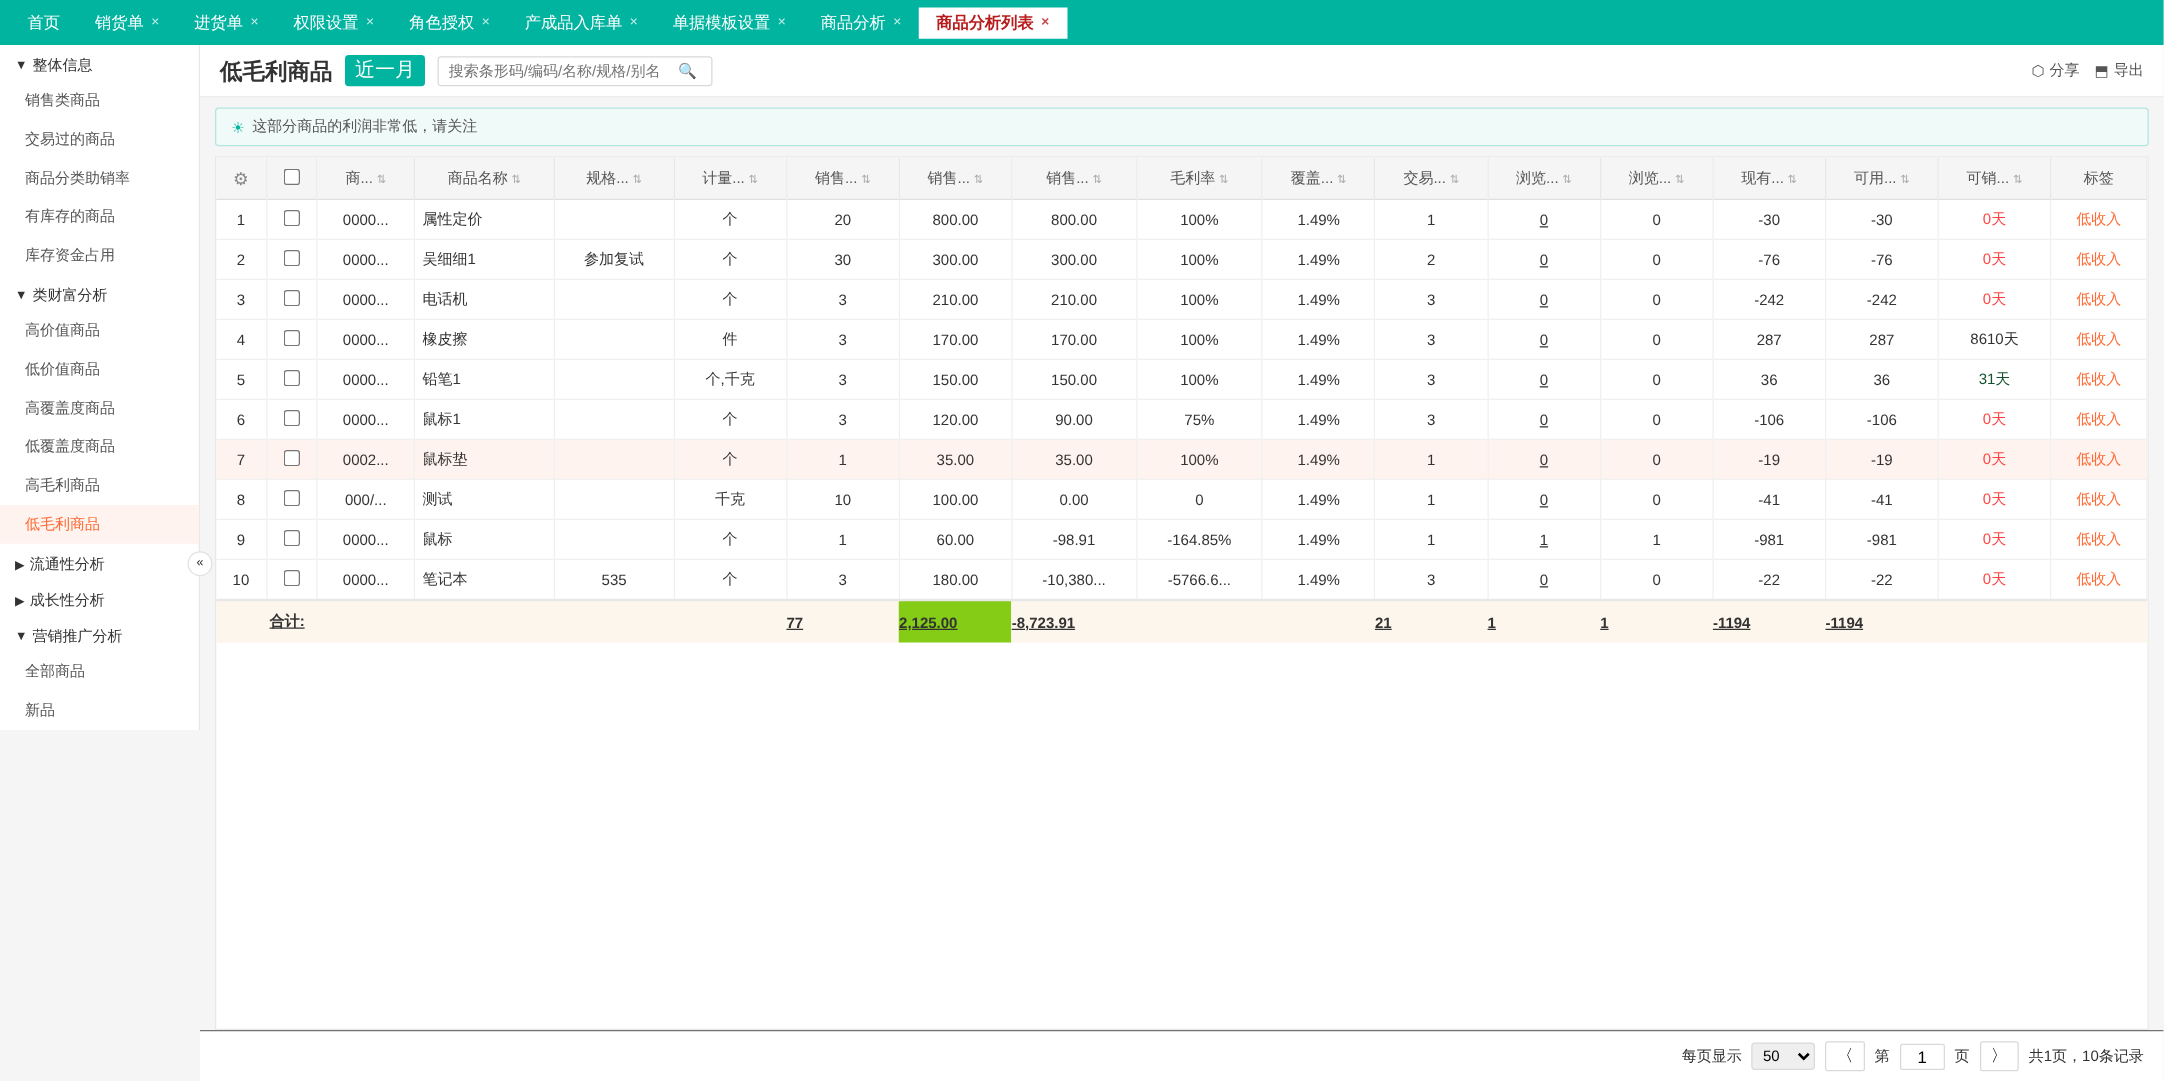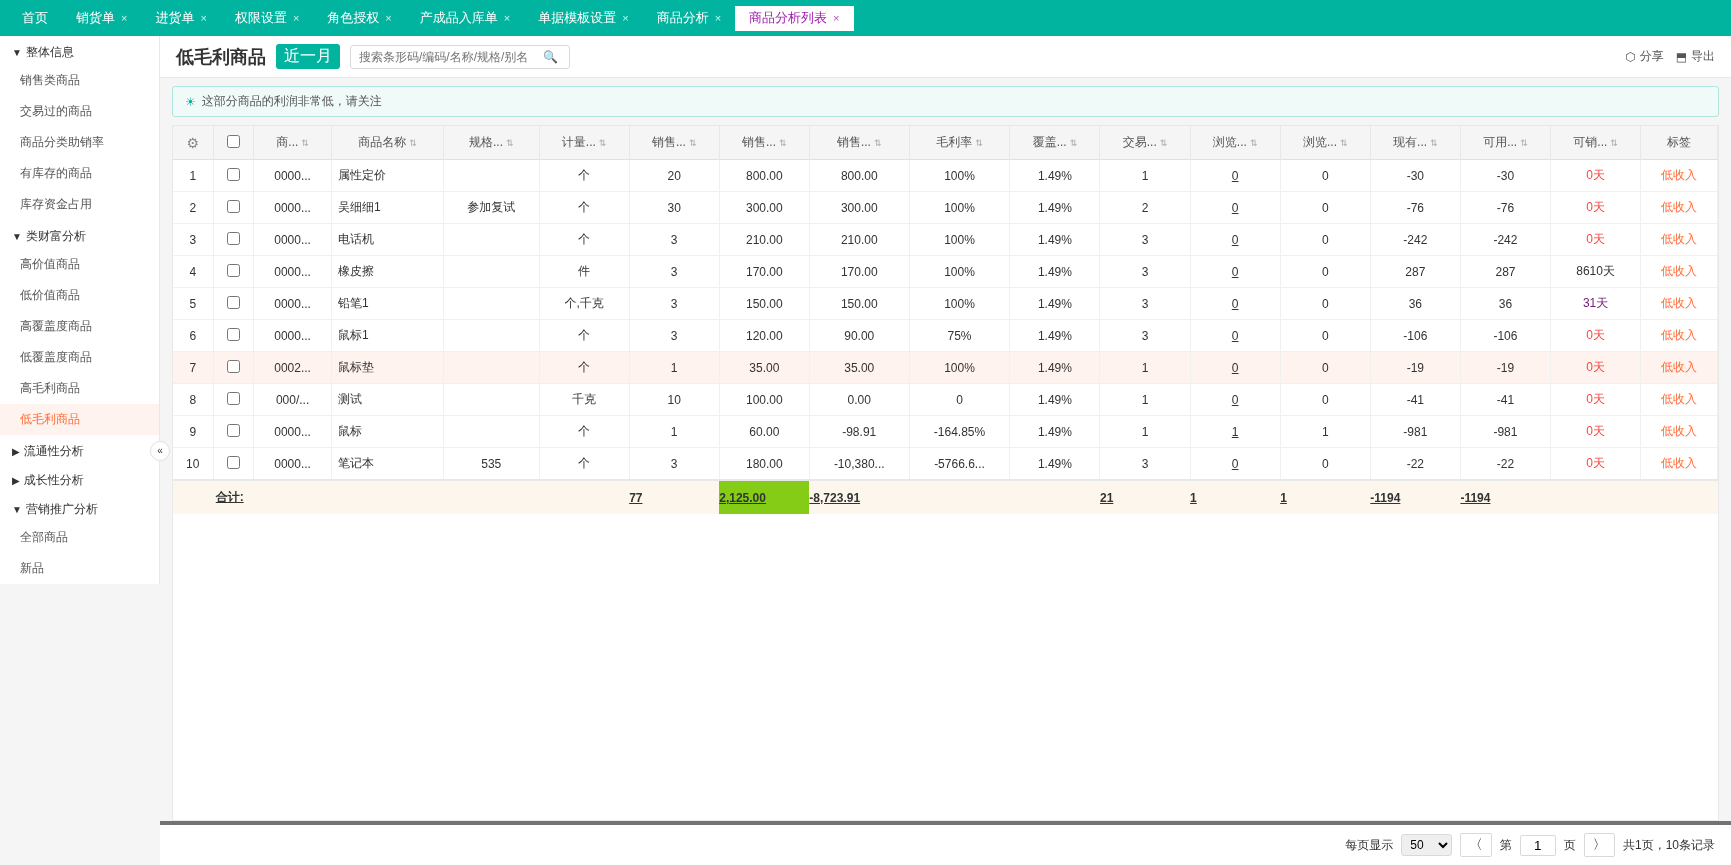--- a/index.html
+++ b/index.html
@@ -18,21 +18,21 @@
       color: #fff;
       padding: 0 14px;
       height: 25px;
       display: flex;
       align-items: center;
       cursor: pointer;
       font-size: 13px;
       white-space: nowrap;
       gap: 4px;
     }
-    .nav-item.active { background: #fff; color: #a21caf; }
+    .nav-item.active { background: #fff; color: #b91c1c; font-weight: bold; }
     .nav-close { font-size: 11px; margin-left: 2px; opacity: 0.8; }
 
     
     .main-layout {
       display: flex;
       height: calc(865px - 36px);
     }
 
     
     .sidebar {
@@ -185,21 +185,21 @@
 
     
     .pagination-bar {
       background: #fff;
       padding: 8px 16px;
       display: flex;
       align-items: center;
       justify-content: flex-end;
       gap: 8px;
       font-size: 12px;
-      border-top: 4px solid #737373;
+      border-top: 1px solid #737373;
     }
     .pagination-bar select {
       border: 1px solid #d9d9d9;
       border-radius: 3px;
       padding: 2px 4px;
       font-size: 12px;
     }
     .pagination-btn {
       border: 1px solid #d9d9d9;
       background: #fff;
@@ -585,21 +585,21 @@
       <td>3</td>
       <td>150.00</td>
       <td>150.00</td>
       <td>100%</td>
       <td>1.49%</td>
       <td>3</td>
       <td><span class="link-underline">0</span></td>
       <td>0</td>
       <td>36</td>
       <td>36</td>
-      <td style="color:#701a75">31天</td>
+      <td style="color:#14532d">31天</td>
       <td style="color:#ff6b35">低收入</td>
     </tr>
             <tr>
       <td>6</td>
       <td><input type="checkbox" style=""></td>
       <td>0000...</td>
       <td class="text-left">鼠标1</td>
       <td></td>
       <td>个</td>
       <td>3</td>

